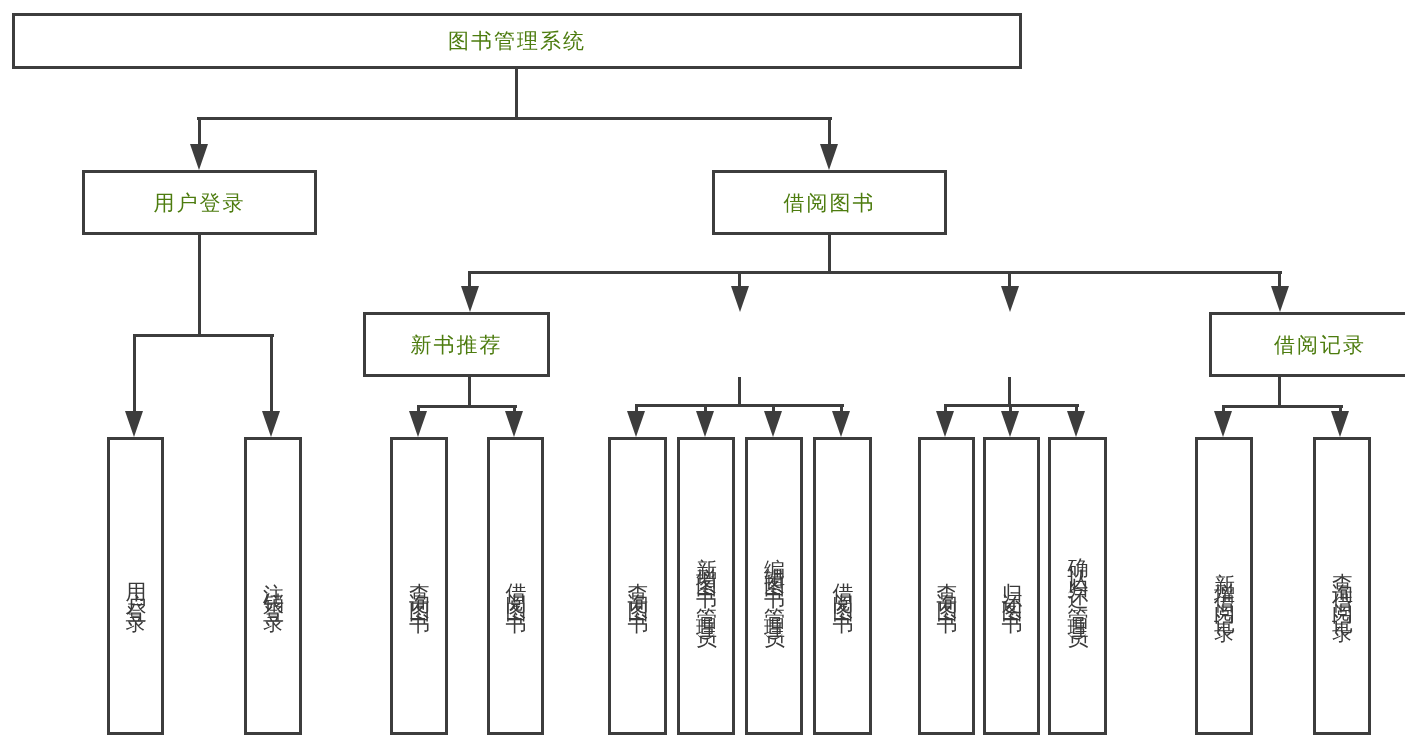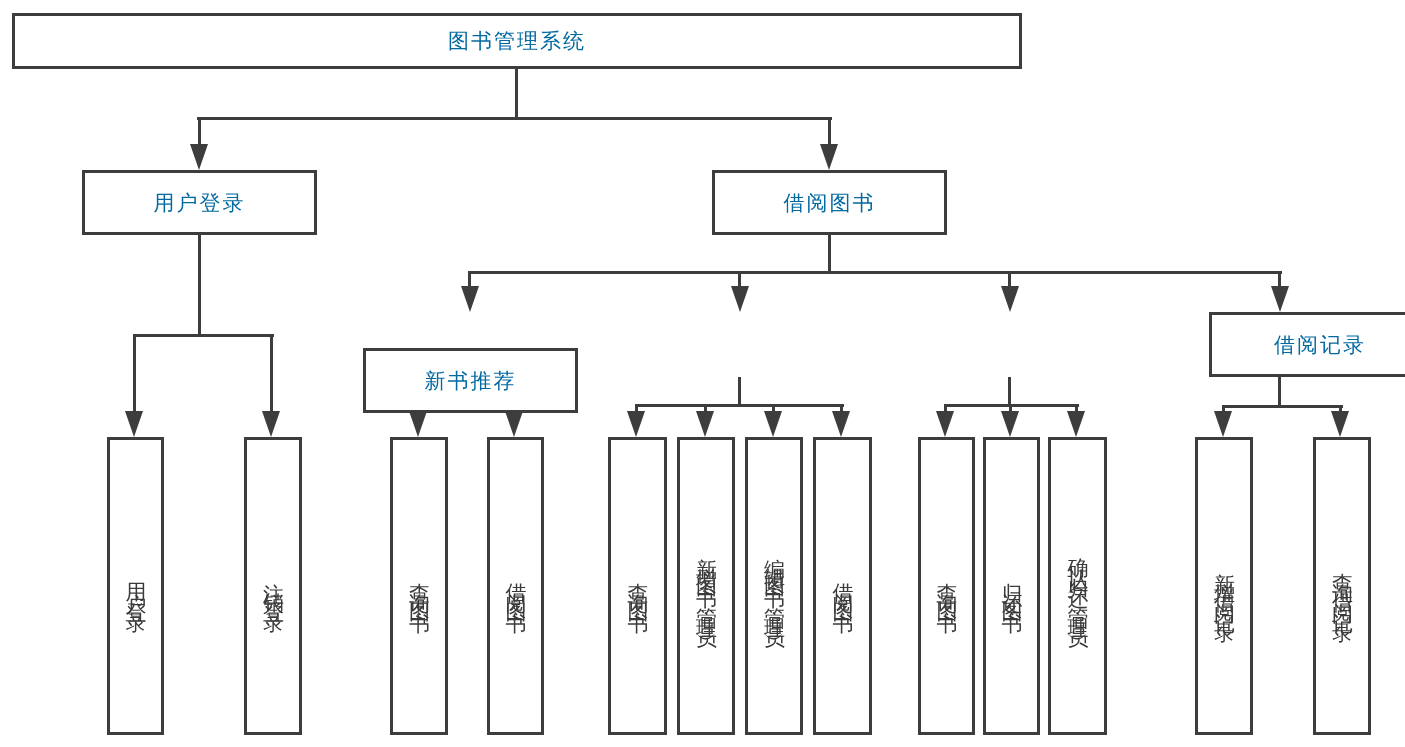--- a/index.html
+++ b/index.html
@@ -10,21 +10,21 @@
     font-family:"DejaVu Sans","Liberation Sans",sans-serif;
     overflow:hidden;
   }
   
   .hbox{
     position:absolute;
     box-sizing:border-box;
     border:3px solid #3d3d3d;
     background:#ffffff;
     display:flex;align-items:center;justify-content:center;
-    font-size:21px;letter-spacing:2px;color:#0369a1;
+    font-size:21px;letter-spacing:2px;color:#4d7c0f;
     z-index:2;
   }
   
   .vbox{
     position:absolute;
     box-sizing:border-box;
     border:3px solid #3d3d3d;
     background:#ffffff;
     display:flex;align-items:center;justify-content:center;
     z-index:2;
@@ -87,21 +87,21 @@
   <div class="hl" style="left:468px;top:271px;width:814px;"></div>
   <div class="vl" style="left:468px;top:271px;height:20px;"></div>
   <div class="vl" style="left:738px;top:271px;height:20px;"></div>
   <div class="vl" style="left:1008px;top:271px;height:20px;"></div>
   <div class="vl" style="left:1278px;top:271px;height:20px;"></div>
   <div class="arr" style="left:461px;top:286px;"></div>
   <div class="arr" style="left:731px;top:286px;"></div>
   <div class="arr" style="left:1001px;top:286px;"></div>
   <div class="arr" style="left:1271px;top:286px;"></div>
 
-  <div class="hbox" style="left:363px;top:312px;width:215px;height:65px;margin-top:36px;">新书推荐</div>
+  <div class="hbox" style="left:363px;top:312px;width:187px;height:65px;">新书推荐</div>
   <div class="hbox" style="left:1209px;top:312px;width:222px;height:65px;">借阅记录</div>
 
   <div class="vl" style="left:468px;top:377px;height:30px;"></div>
   <div class="hl" style="left:417px;top:405px;width:100px;"></div>
   <div class="vl" style="left:417px;top:405px;height:12px;"></div>
   <div class="vl" style="left:513px;top:405px;height:12px;"></div>
   <div class="arr" style="left:409px;top:411px;"></div>
   <div class="arr" style="left:505px;top:411px;"></div>
 
   <div class="vl" style="left:738px;top:377px;height:29px;"></div>

